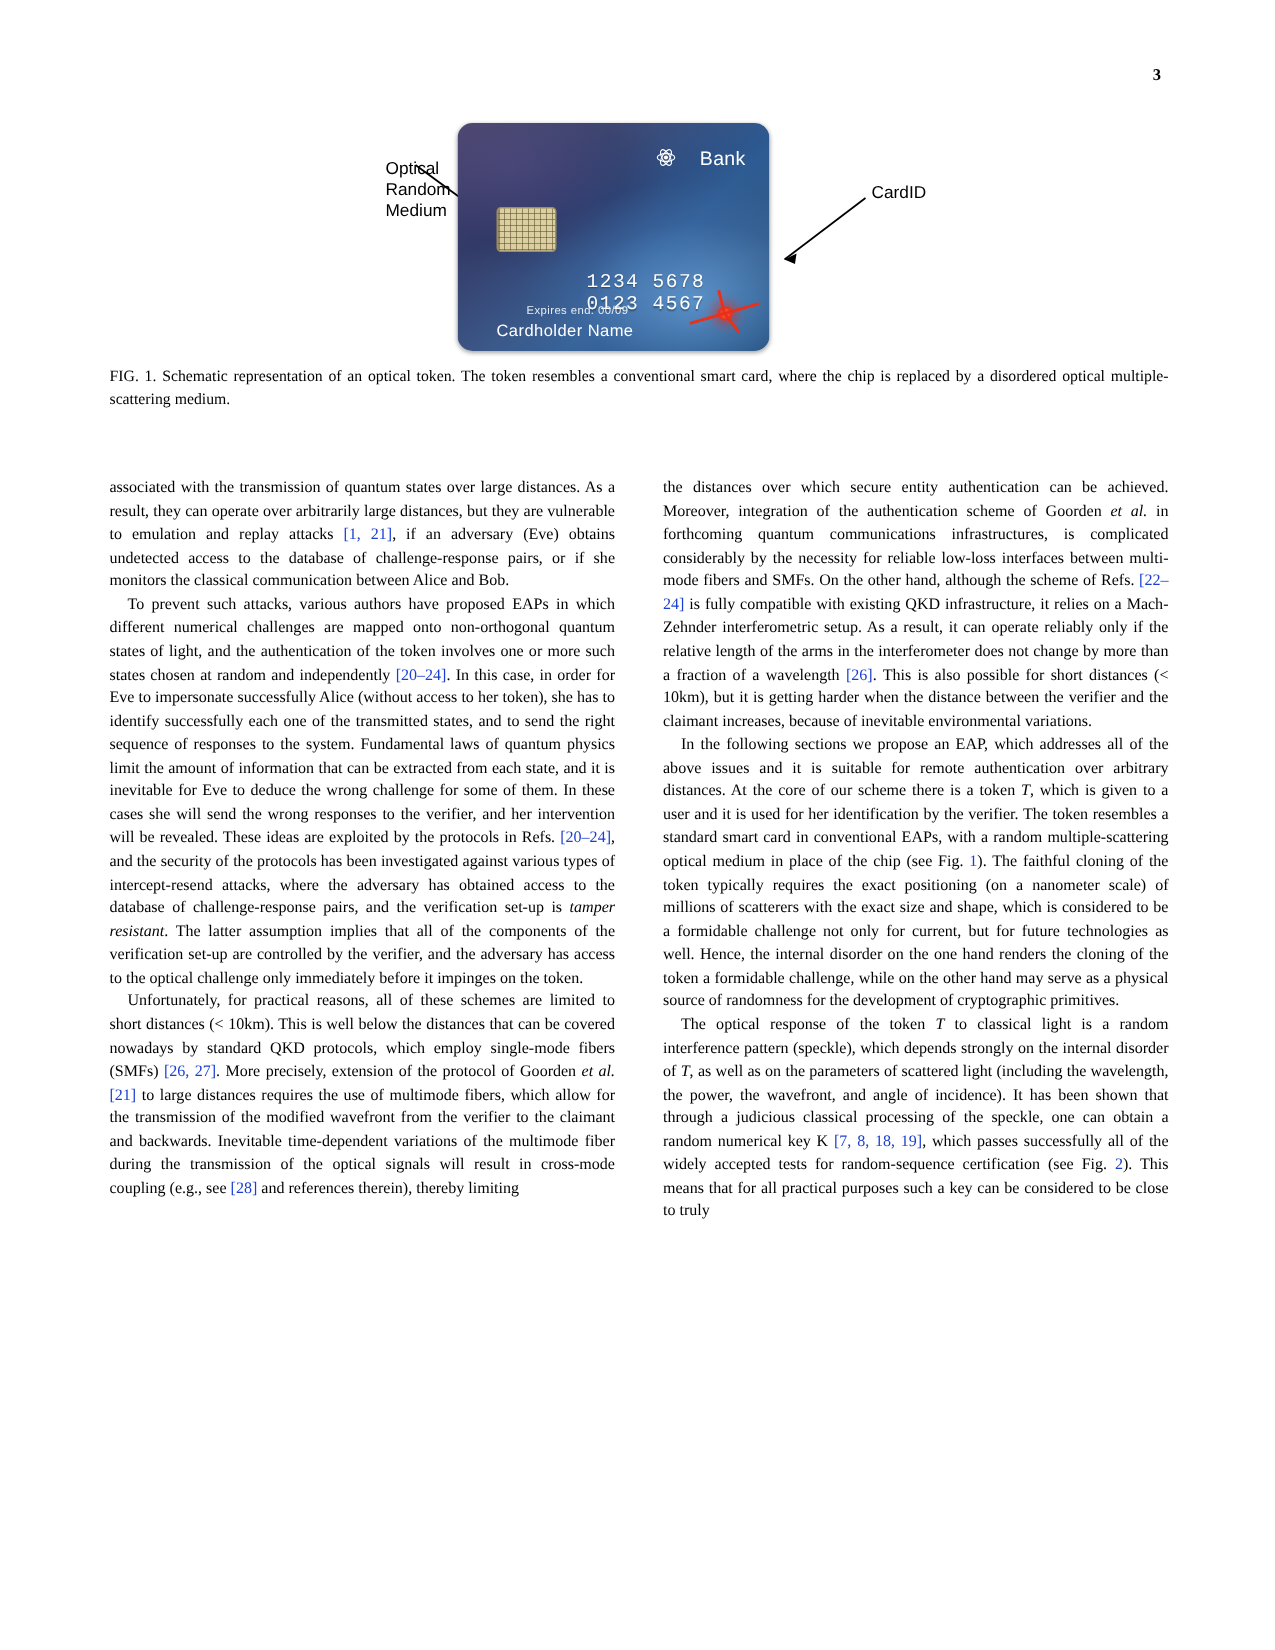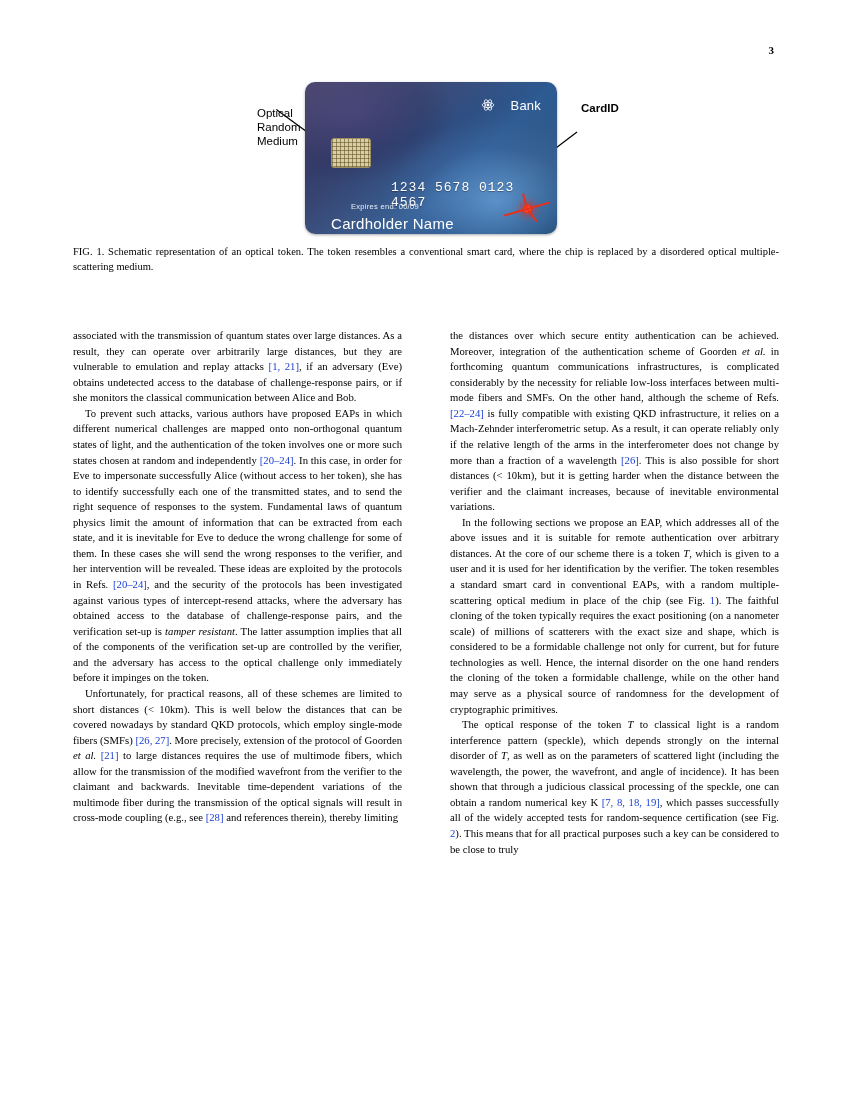--- a/index.html
+++ b/index.html
@@ -36,21 +36,21 @@
     top: 70px;
     left: 73px;
     width: 706px;
     height: 215px;
   }
 
   .card {
     position: absolute;
     left: 232px;
     top: 12px;
-    width: 252px;
+    width: 208px;
     height: 152px;
     border-radius: 10px;
     background:
       radial-gradient(ellipse 160px 110px at 76% 78%, rgba(90,150,210,0.85) 0%, rgba(60,110,175,0.25) 48%, rgba(0,0,0,0) 72%),
       radial-gradient(ellipse 130px 90px at 18% 20%, rgba(70,60,120,0.55) 0%, rgba(40,35,80,0.2) 55%, rgba(0,0,0,0) 80%),
       linear-gradient(135deg, #3a3560 0%, #33406e 30%, #2c5a92 62%, #20476f 100%);
     box-shadow: 0 1px 3px rgba(0,0,0,0.35);
     overflow: hidden;
   }
   .card-sheen {
@@ -107,21 +107,21 @@
     color: #e8eef6;
     font-size: 7.5px;
     font-family: "Liberation Sans", sans-serif;
     letter-spacing: 0.3px;
   }
   .card-holder {
     position: absolute;
     left: 26px;
     top: 133px;
     color: #ffffff;
-    font-size: 15px;
+    font-size: 11px;
     font-family: "Liberation Sans", sans-serif;
     letter-spacing: 0.3px;
     text-align: right;
   }
   .laser-spot {
     position: absolute;
     right: 16px;
     bottom: 14px;
     width: 26px;
     height: 22px;
@@ -143,21 +143,21 @@
   }
 
   .callout-label {
     position: absolute;
     font-family: "Liberation Sans", sans-serif;
     font-size: 11.5px;
     color: #000000;
     line-height: 1.22;
   }
   .label-optical { left: 184px; top: 8px; margin-top: 28px; }
-  .label-cardid { left: 508px; top: 31px; font-weight: bold; }
+  .label-cardid { left: 508px; top: 52px; }
 
   .figure-svg {
     position: absolute;
     left: 0; top: 0;
     width: 706px; height: 215px;
     pointer-events: none;
   }
 
   .figure-caption {
     position: absolute;
@@ -166,26 +166,26 @@
     width: 706px;
     font-size: 10.5px;
     line-height: 1.42;
     text-align: justify;
     font-family: Liberation Serif, serif;
   }
 
   
   .columns {
     position: absolute;
-    top: 328px;
+    top: 318px;
     left: 73px;
     width: 706px;
     height: 710px;
     display: flex;
-    gap: 48px;
+    gap: 32px;
   }
   .col {
     width: 337px;
     font-size: 10.7px;
     line-height: 1.455;
     text-align: justify;
     hyphens: auto;
   }
   .col p {
     margin: 0 0 0 0;

